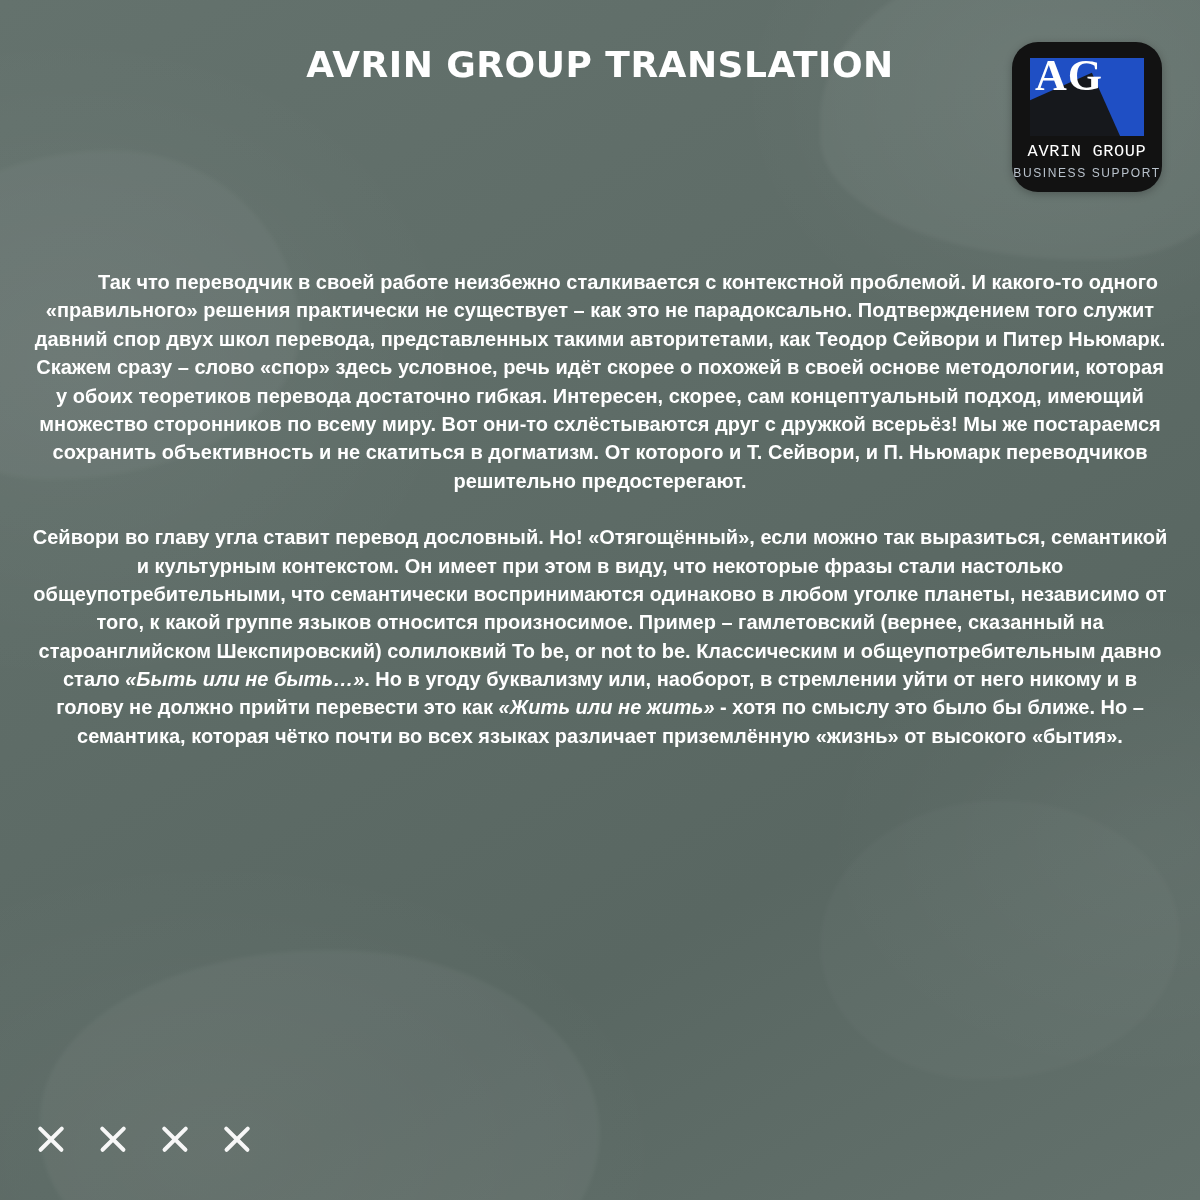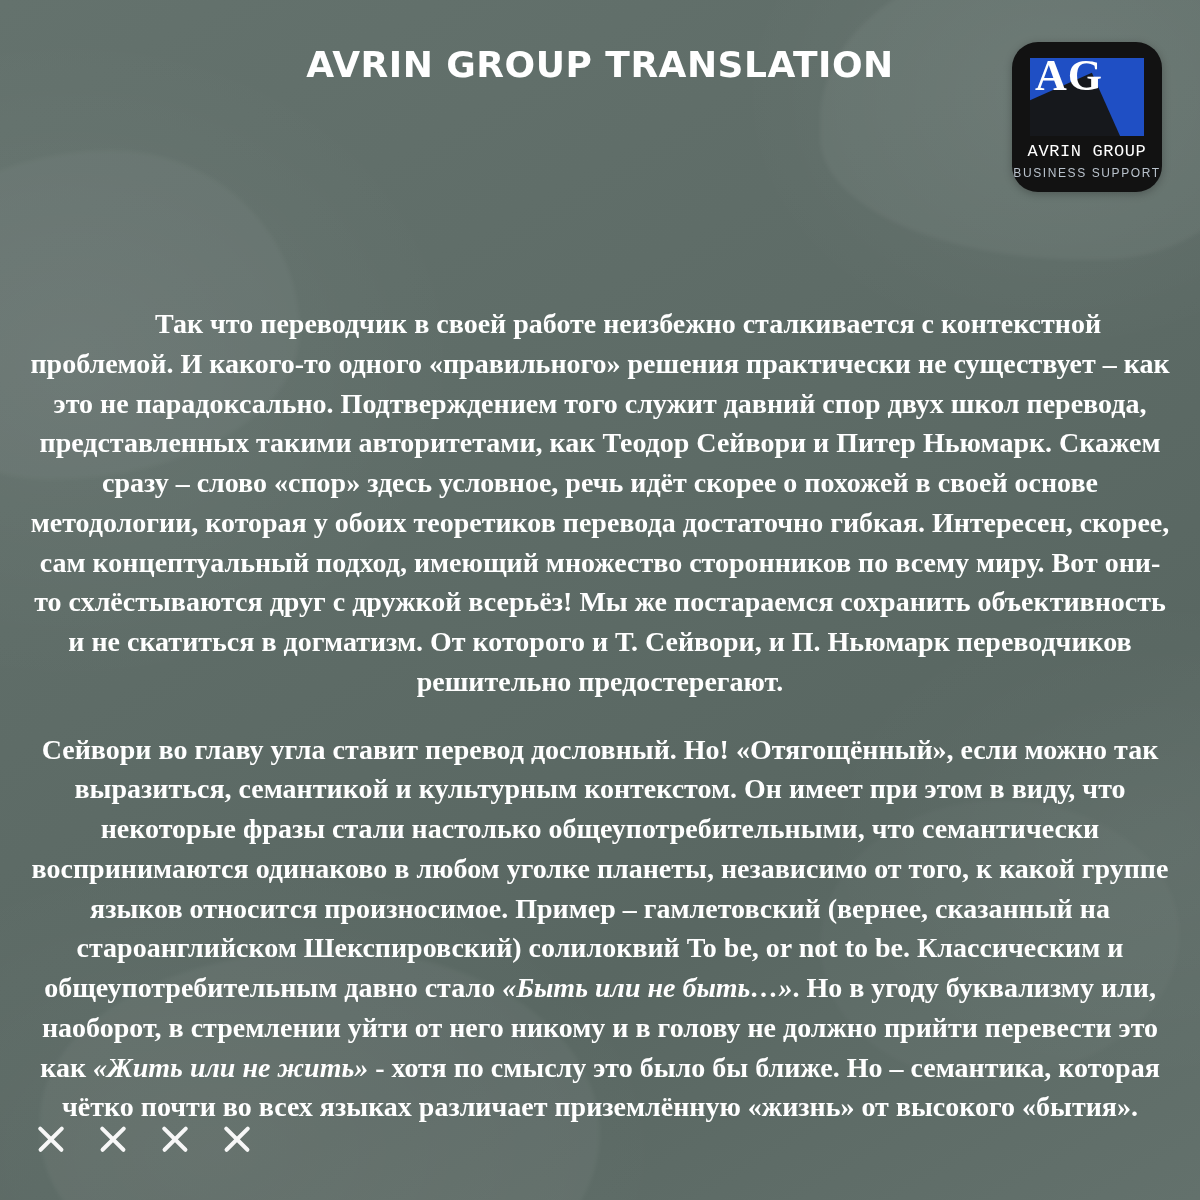--- a/index.html
+++ b/index.html
@@ -127,26 +127,25 @@
     font-size: 12px;
     letter-spacing: 1.6px;
   }
 
   .body-copy {
     position: absolute;
     left: 30px;
     top: 268px;
     width: 1140px;
     color: #ffffff;
-    font-family: Liberation Serif, serif;
-    font-size: 28px;
+    font-family: Liberation Sans, sans-serif;
+    font-size: 20px;
     font-weight: bold;
     line-height: 1.42;
     text-align: center;
-    margin-top: 36px;
   }
   .para { margin: 0 0 28px 0; }
   .para:last-child { margin-bottom: 0; }
   .para.indent { text-indent: 56px; text-align: center; }
   .it { font-style: italic; }
 
   .closers {
     position: absolute;
     left: 34px;
     bottom: 44px;

